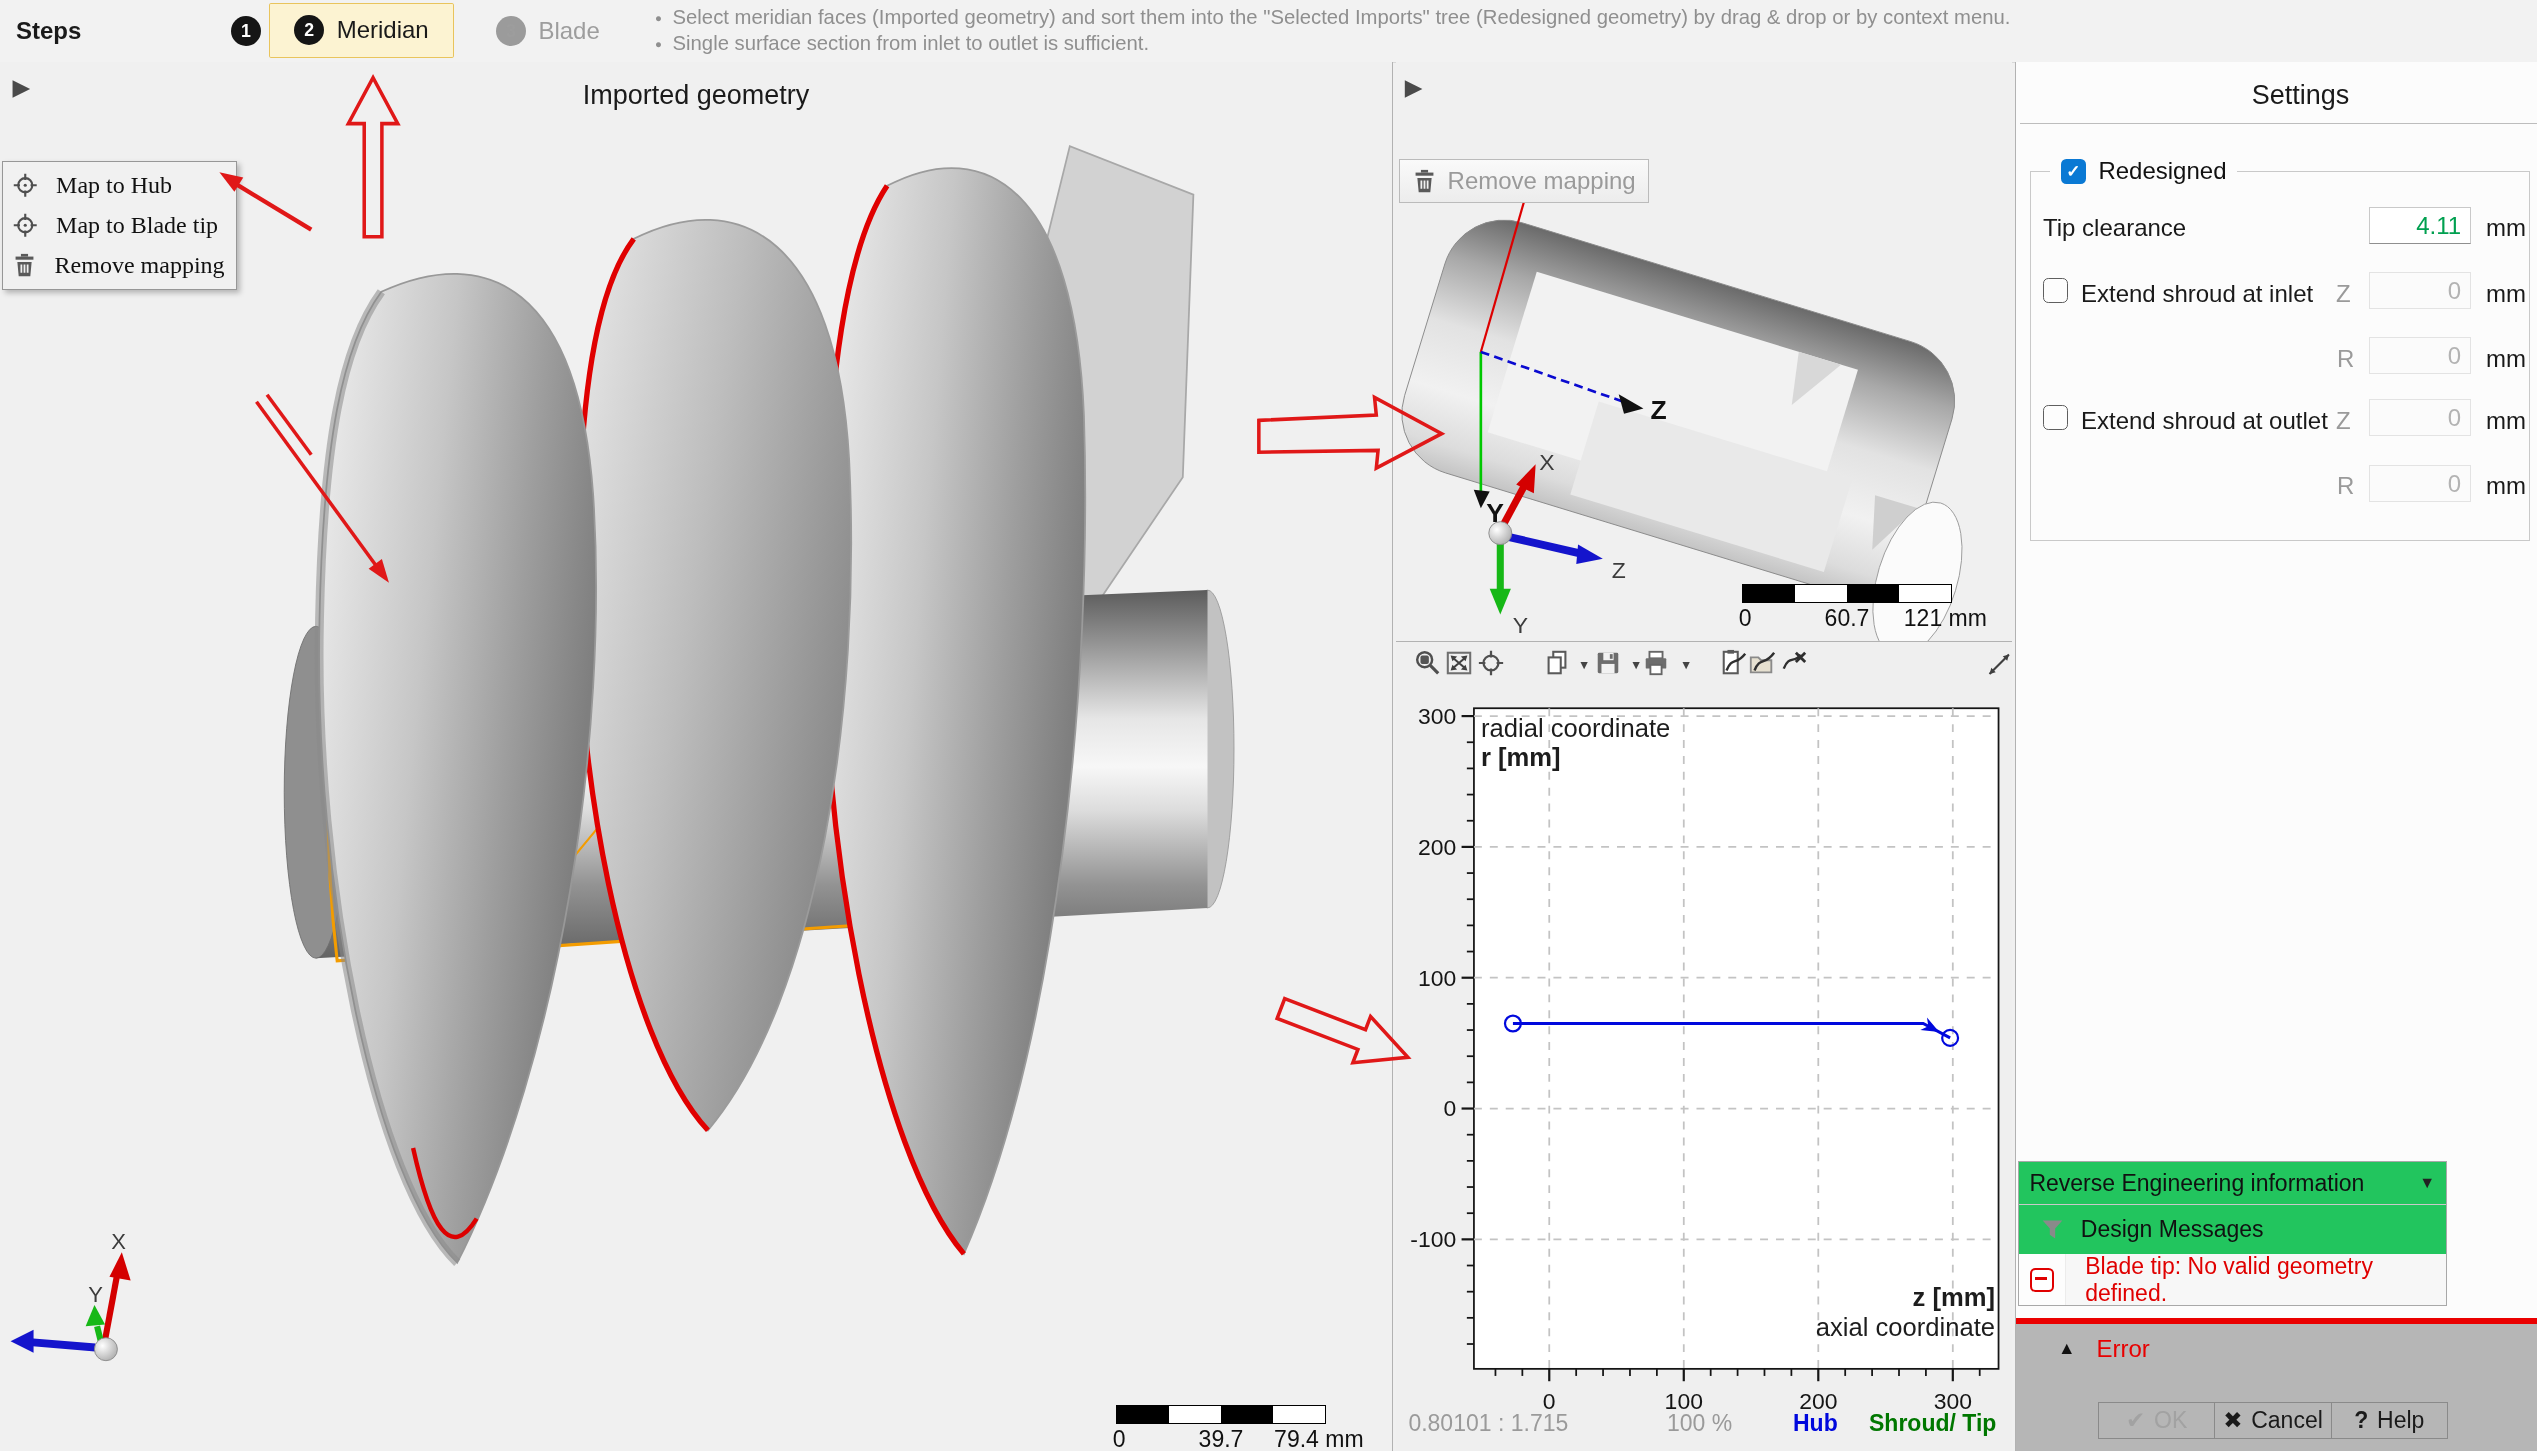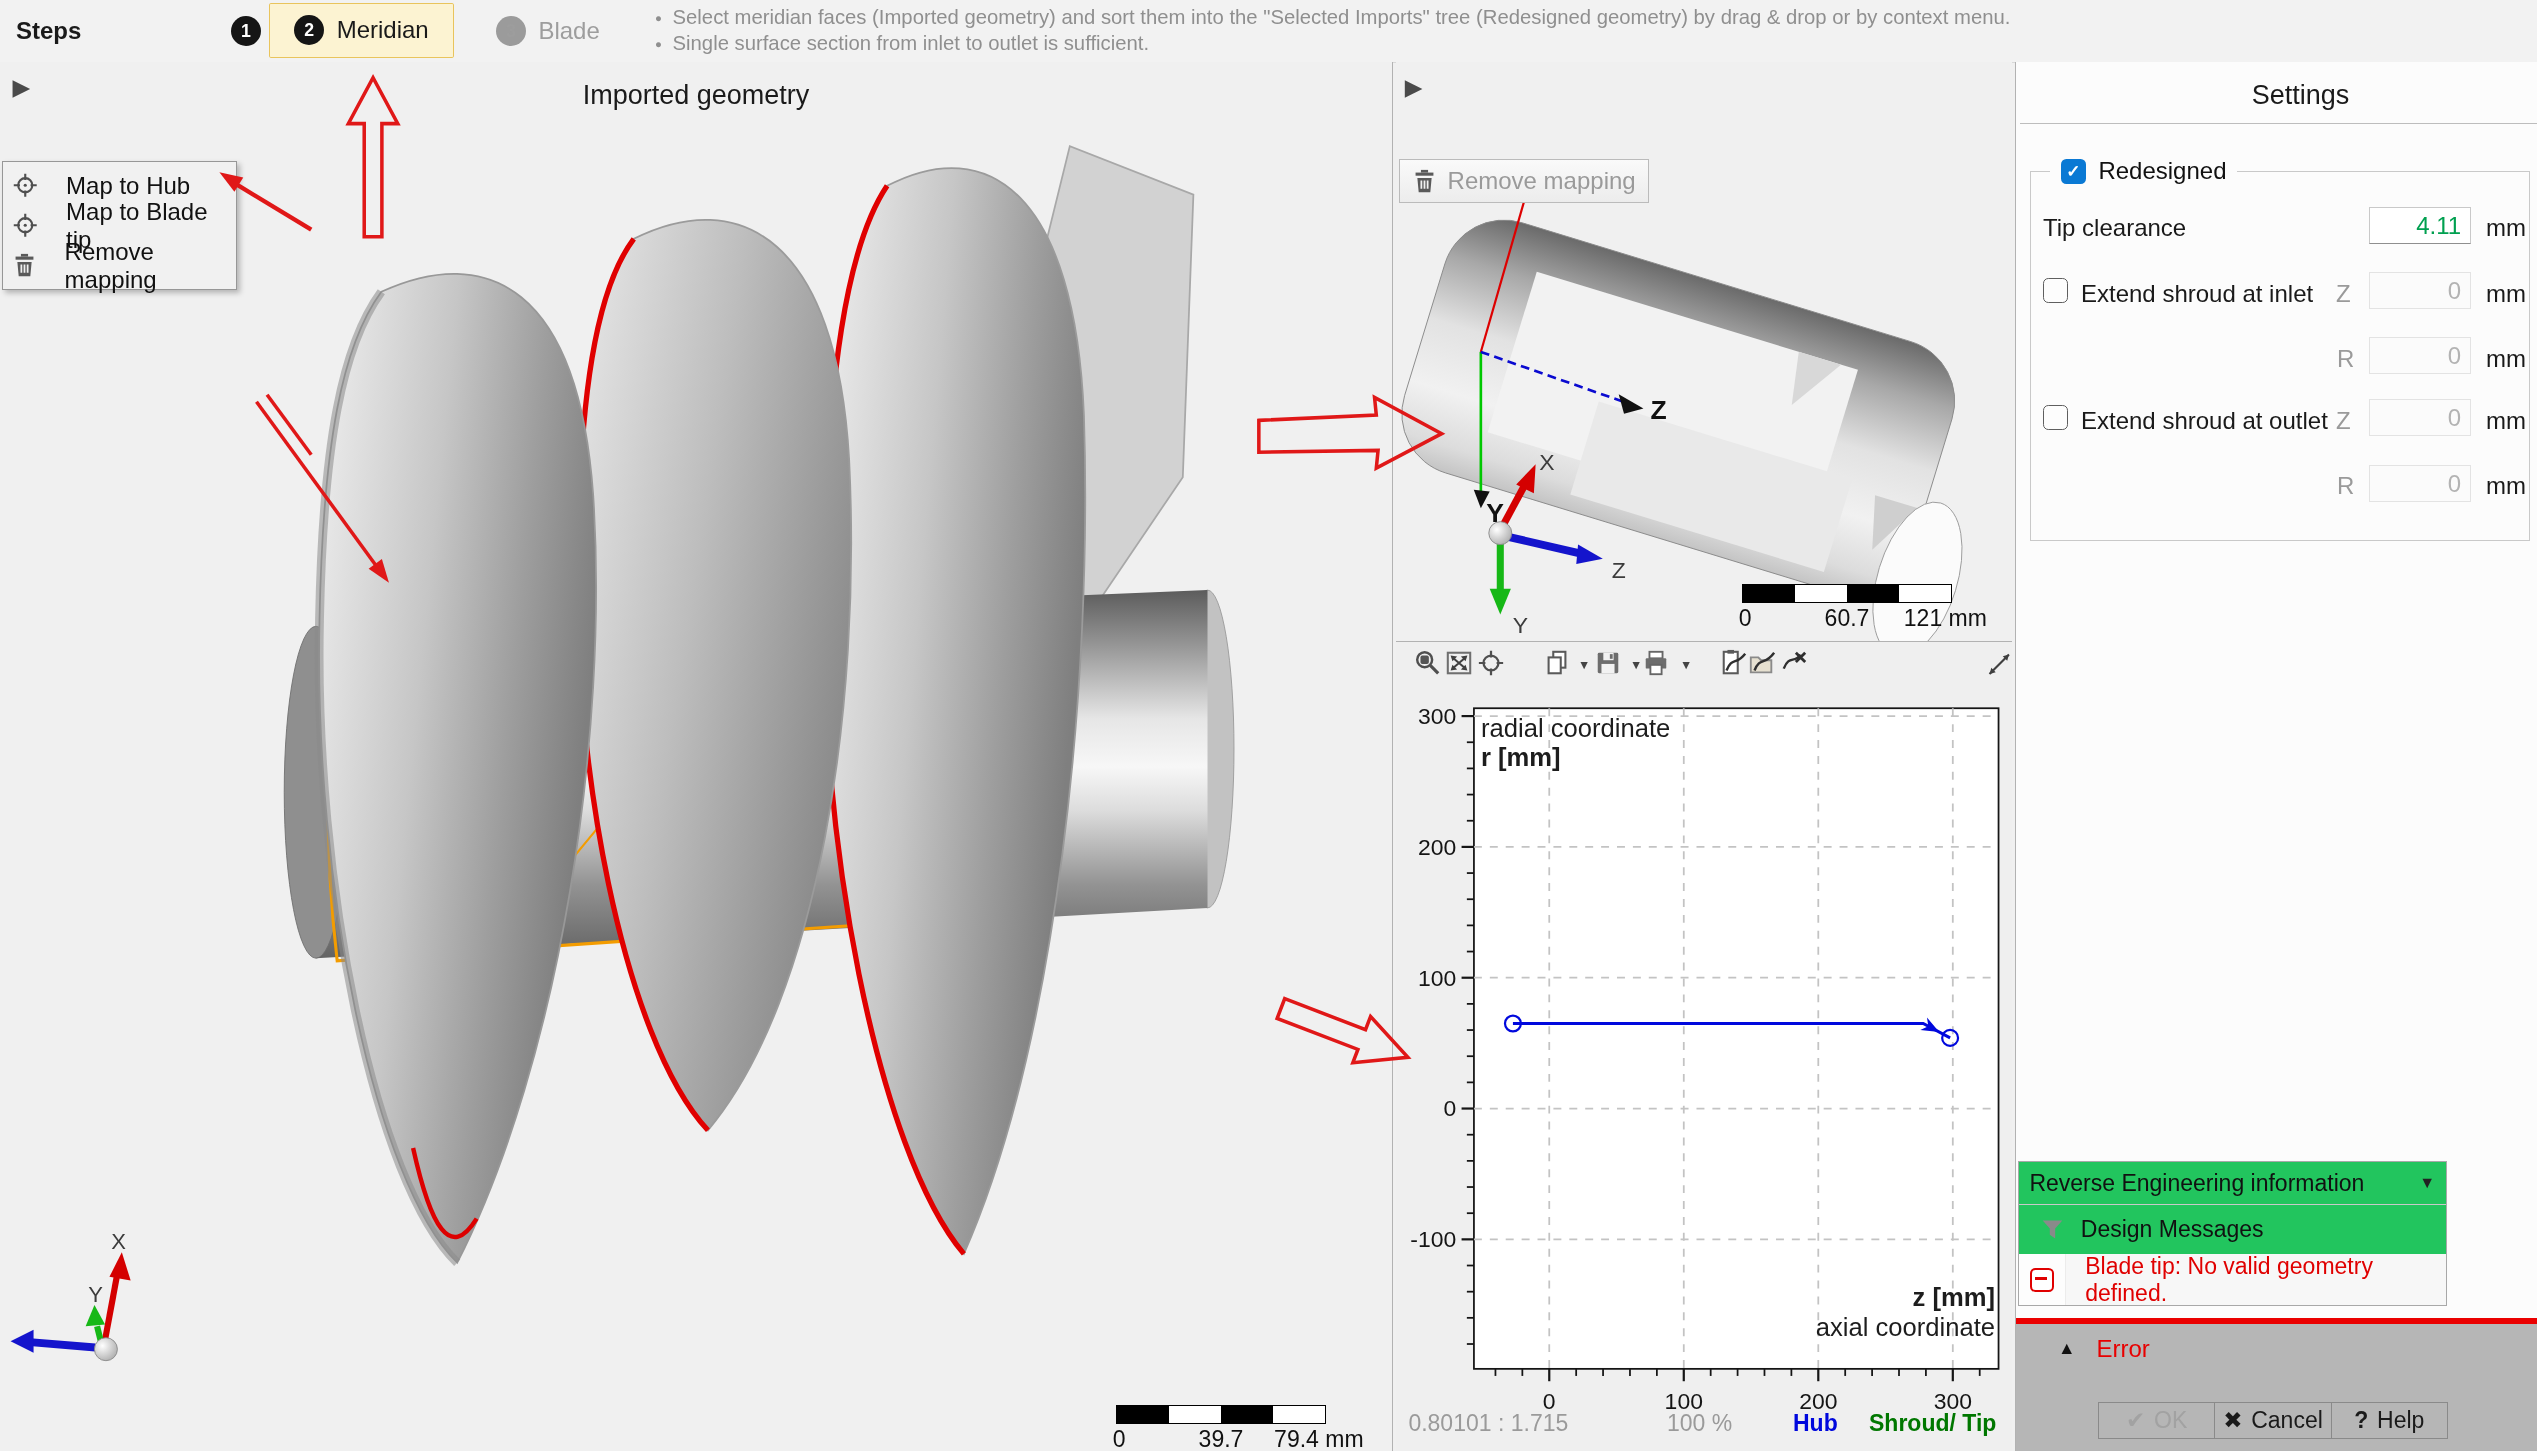--- a/index.html
+++ b/index.html
@@ -19,21 +19,21 @@
   .panel-title{position:absolute;left:0;top:17.7px;width:100%;text-align:center;font-size:27px;color:#1a1a1a;z-index:3;}
   .collapse{position:absolute;left:12.4px;top:12.4px;font-size:23px;color:#4a4a4a;z-index:3;}
   .panel-imported{position:absolute;left:0;top:62px;width:1393px;height:1389px;background:#f0f0f0;border-right:1.8px solid #b2b2b2;box-sizing:border-box;}
   .panel-redesigned{position:absolute;left:1396px;top:62px;width:616px;height:580px;background:#f0f0f0;border-bottom:1.8px solid #b2b2b2;box-sizing:border-box;}
   .panel-plot{position:absolute;left:1396px;top:642px;width:616px;height:809px;background:#efefef;}
   .panel-settings{position:absolute;left:2015px;top:62px;width:570px;height:1389px;background:#fcfcfc;border-left:1.8px solid #b2b2b2;box-sizing:border-box;}
   .scene{position:absolute;left:0;top:0;width:100%;height:100%;}
   .overlay-arrows{position:absolute;left:0;top:0;width:2538px;height:1451px;pointer-events:none;z-index:50;}
   
   .context-menu{position:absolute;left:1.8px;top:99px;width:235px;background:#f1f1f1;border:1.8px solid #979797;box-shadow:2.6px 2.6px 5.3px rgba(0,0,0,.25);padding:3.5px 0;z-index:6;box-sizing:border-box;}
-  .menu-item{display:flex;align-items:center;gap:28px;height:40px;padding:0 8.8px;font-size:24px;color:#111;}
+  .menu-item{display:flex;align-items:center;gap:18px;height:40px;padding:0 8.8px;font-size:24px;color:#111;font-family:Liberation Serif, serif;}
   .menu-item svg{flex:none;}
   
   .remove-mapping-btn{position:absolute;left:2.6px;top:97px;height:44px;background:linear-gradient(#fafafa,#ececec);border:1.8px solid #bbb;display:flex;align-items:center;gap:10.6px;padding:0 12.4px;font-size:24px;color:#9a9a9a;z-index:6;box-sizing:border-box;}
   
   .scalebar{position:absolute;width:210px;z-index:4;}
   .sb-bar{display:flex;height:18.5px;border:1.8px solid #000;background:#fff;box-sizing:border-box;}
   .sb-seg{flex:1;}
   .sb-seg.dark{background:#000;}
   .sb-labels{position:relative;height:26.5px;font-size:23px;color:#111;margin-top:2.6px;}
   .sb-labels span{position:absolute;top:0;white-space:nowrap;}

